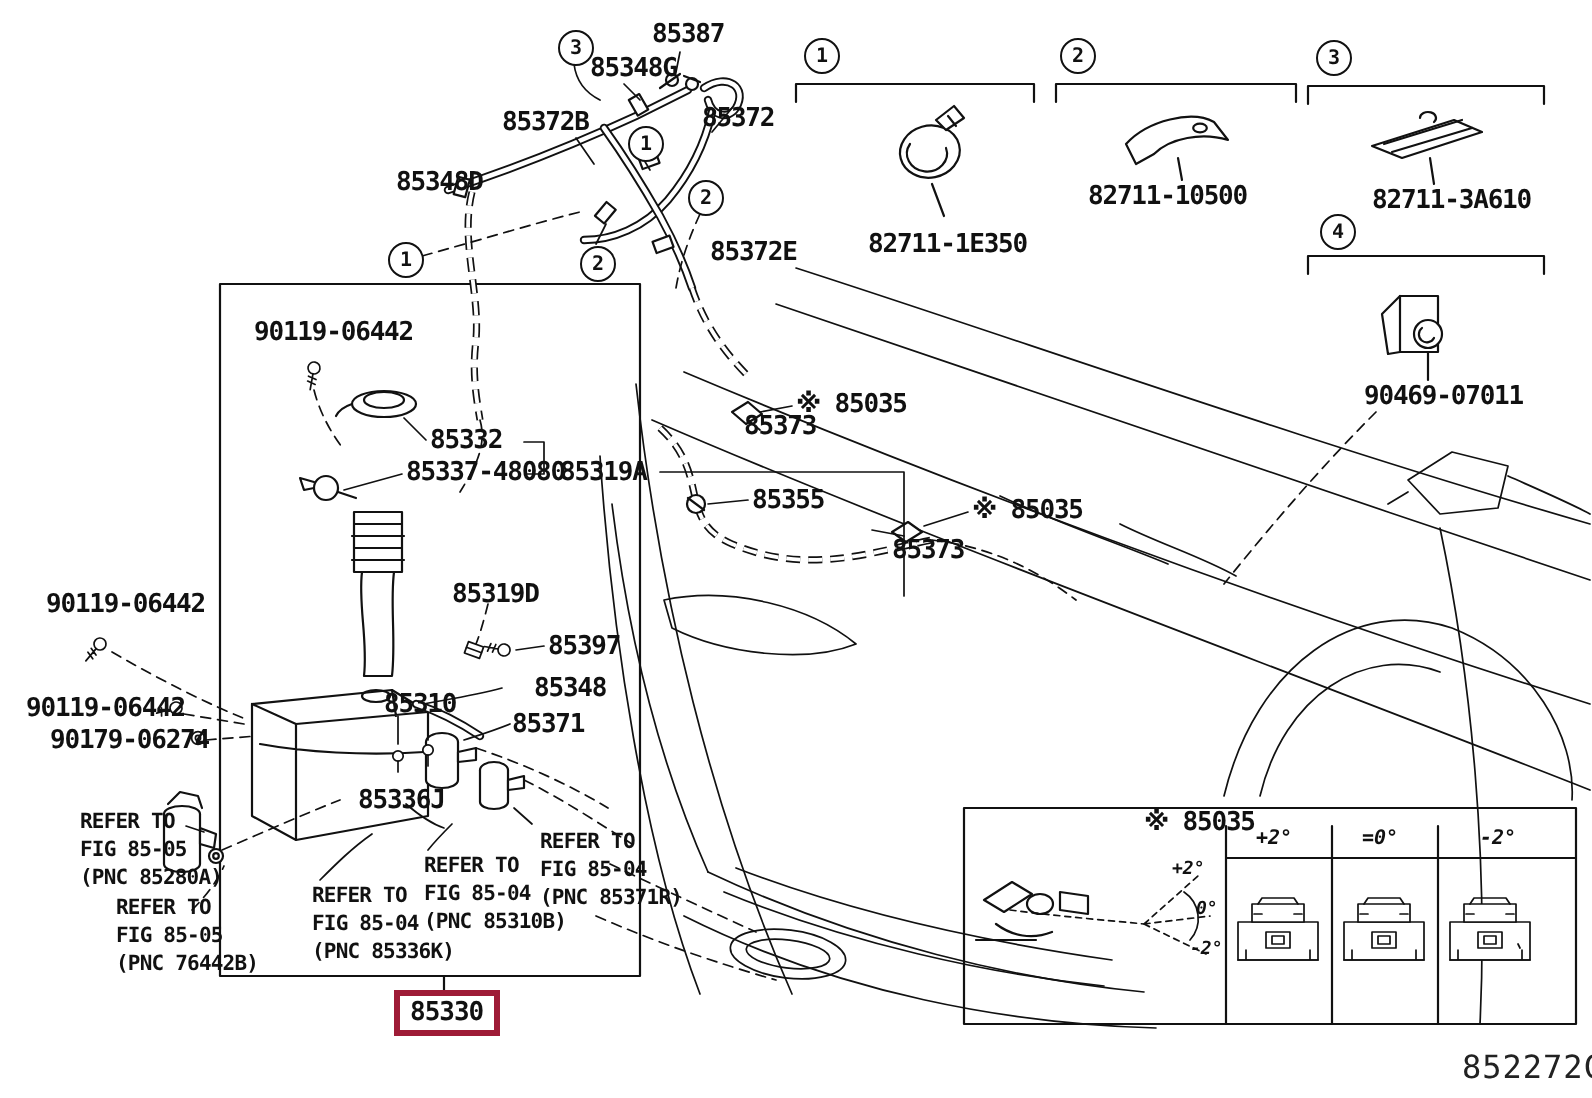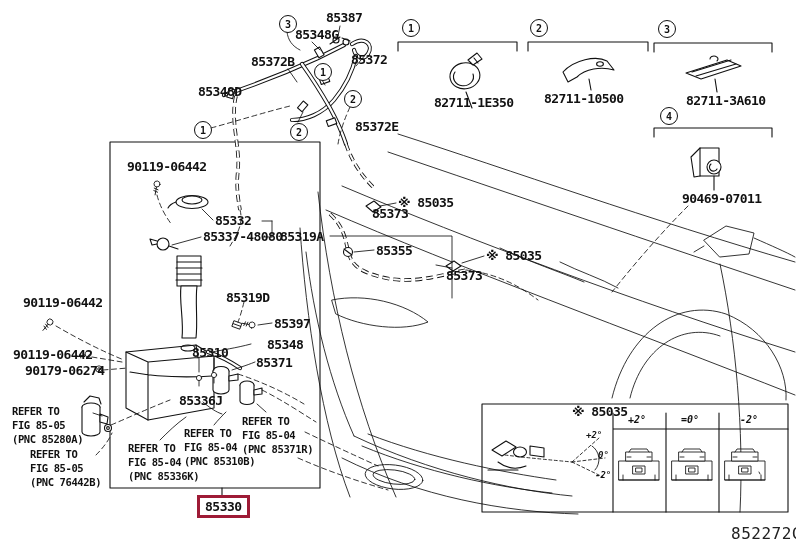--- a/index.html
+++ b/index.html
@@ -12,21 +12,21 @@
   .ln{fill:none;stroke:#111;stroke-width:1.1;stroke-linecap:round;stroke-linejoin:round;}
   .thin{stroke-width:0.85;}
   .dash{stroke-dasharray:5 3.5;}
   .dashf{stroke-dasharray:3 2.5;}
   .wfill{fill:#fff;}
   .tubeO{fill:none;stroke:#111;stroke-width:4.2;stroke-linecap:round;}
   .tubeI{fill:none;stroke:#fff;stroke-width:2.3;stroke-linecap:round;}
   .tubeOd{fill:none;stroke:#111;stroke-width:3.6;stroke-dasharray:7 4;}
   .tubeId{fill:none;stroke:#fff;stroke-width:1.9;stroke-dasharray:7 4;}
   .lbl{position:absolute;font-size:13px;font-weight:bold;letter-spacing:-0.6px;white-space:nowrap;line-height:13px;}
-  .note{position:absolute;font-size:10.5px;font-weight:bold;line-height:14px;white-space:nowrap;letter-spacing:-0.4px;}
+  .note{position:absolute;font-size:10.5px;font-weight:bold;line-height:14px;white-space:nowrap;letter-spacing:-0.4px;margin-left:28px;}
   .note span{display:block;}
   .circ{position:absolute;width:16px;height:16px;border:1.3px solid #111;border-radius:50%;
         display:flex;align-items:center;justify-content:center;font-size:10px;font-weight:bold;background:#fff;}
   .redbox{position:absolute;border:3px solid #9e1b36;background:#fff;padding:1px 5px;
           font-size:13px;font-weight:bold;letter-spacing:-0.5px;}
   .inset-hdr{position:absolute;font-size:10px;font-style:italic;font-weight:bold;letter-spacing:0;}
   .angle-lbl{position:absolute;font-size:9px;font-style:italic;font-weight:bold;}
   .figcode{position:absolute;font-size:16px;letter-spacing:0.5px;color:#222;}
 </style>
 </head>
@@ -300,21 +300,21 @@
   <span class="circ" style="left:530px;top:19px">2</span>
   <span class="circ" style="left:658px;top:20px">3</span>
   <span class="circ" style="left:660px;top:107px">4</span>
 
   <span class="lbl" style="left:326px;top:11px">85387</span>
   <span class="lbl" style="left:295px;top:28px">85348G</span>
   <span class="lbl" style="left:251px;top:55px">85372B</span>
   <span class="lbl" style="left:351px;top:53px">85372</span>
   <span class="lbl" style="left:198px;top:85px">85348D</span>
   <span class="lbl" style="left:355px;top:120px">85372E</span>
-  <span class="lbl" style="left:434px;top:96px">82711-1E350</span>
+  <span class="lbl" style="left:434px;top:116px">82711-1E350</span>
   <span class="lbl" style="left:544px;top:92px">82711-10500</span>
   <span class="lbl" style="left:686px;top:94px">82711-3A610</span>
   <span class="lbl" style="left:682px;top:192px">90469-07011</span>
   <span class="lbl" style="left:127px;top:160px">90119-06442</span>
   <span class="lbl" style="left:215px;top:214px">85332</span>
   <span class="lbl" style="left:203px;top:230px">85337-48080</span>
   <span class="lbl" style="left:280px;top:230px">85319A</span>
   <span class="lbl" style="left:23px;top:296px">90119-06442</span>
   <span class="lbl" style="left:13px;top:348px">90119-06442</span>
   <span class="lbl" style="left:25px;top:364px">90179-06274</span>

